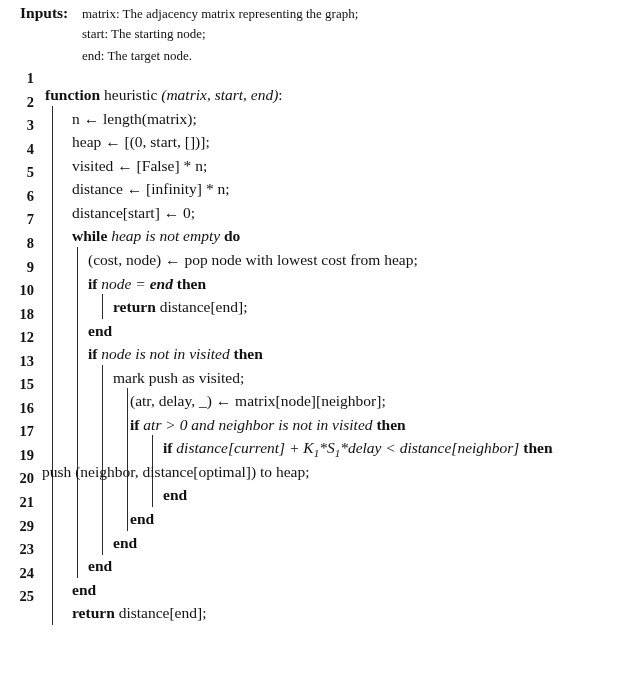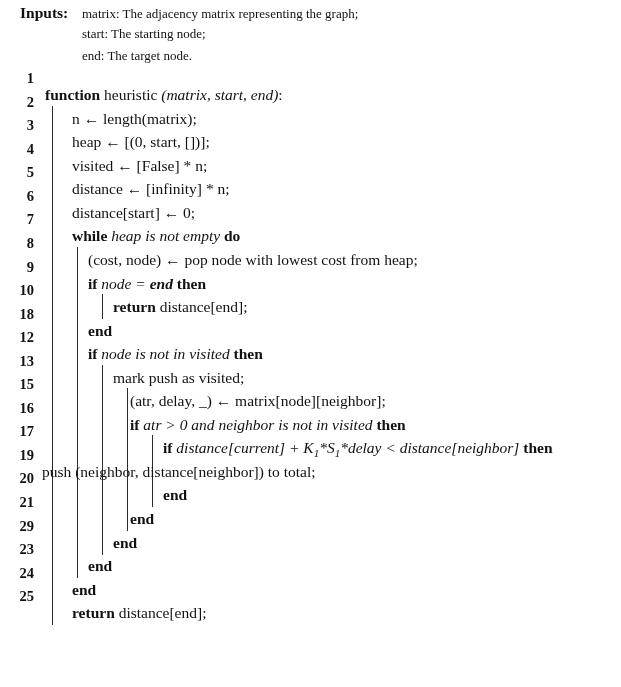--- a/index.html
+++ b/index.html
@@ -270,21 +270,21 @@
         </div>
       </div>
       <div class="code-row">
         <div class="line-no">19</div>
         <div class="code-text">
           <span class="guide g0"></span>
           <span class="guide g1"></span>
           <span class="guide g2"></span>
           <span class="guide g3"></span>
           <span class="guide g4"></span>
-          <span class="txt i5">push (neighbor, distance[neighbor]) to total;</span>
+          <span class="txt i5">push (neighbor, distance[optimal]) to heap;</span>
         </div>
       </div>
       <div class="code-row">
         <div class="line-no">20</div>
         <div class="code-text">
           <span class="guide g0"></span>
           <span class="guide g1"></span>
           <span class="guide g2"></span>
           <span class="guide g3"></span>
           <span class="guide g4"></span>

